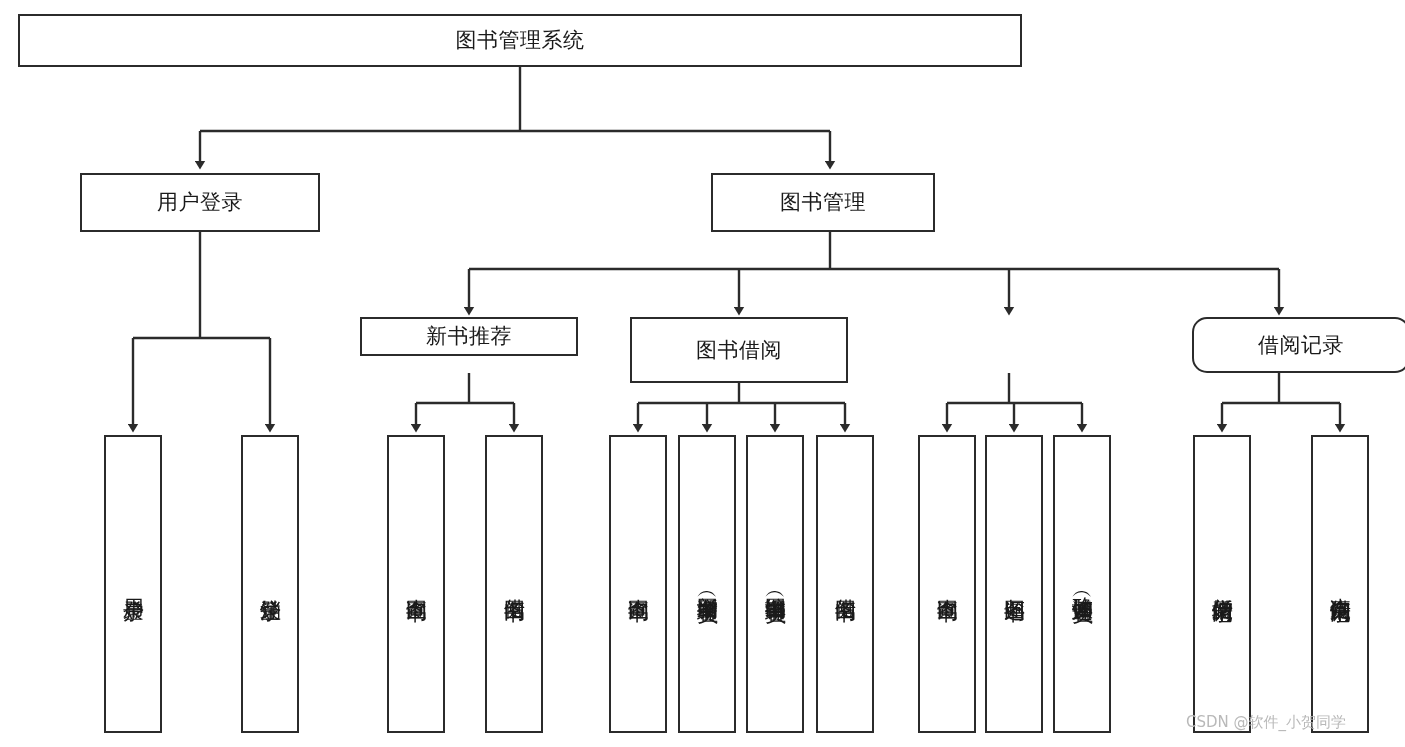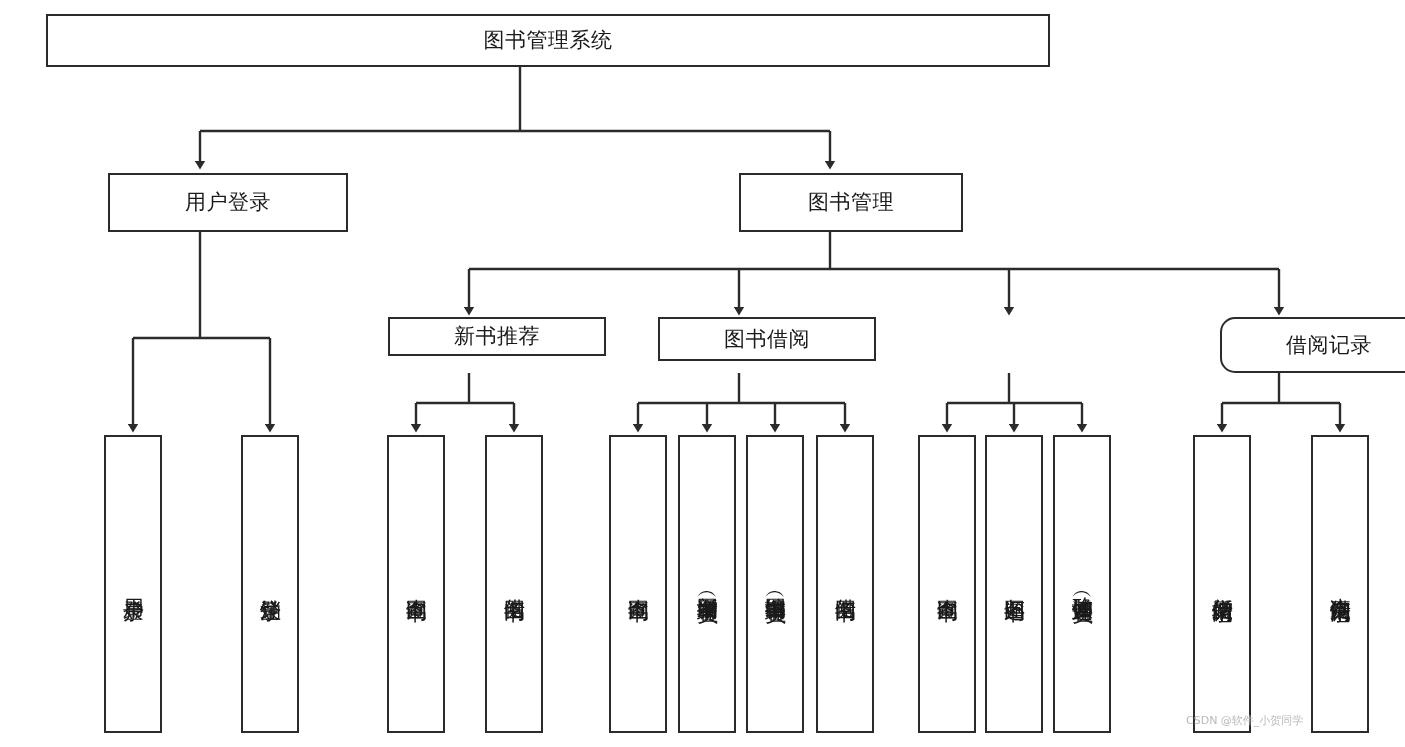--- a/index.html
+++ b/index.html
@@ -35,40 +35,39 @@
     align-items: center;
     justify-content: center;
     color: #1a1a1a;
     z-index: 2;
   }
   .node-h {
     font-size: 21px;
     line-height: 1.15;
     letter-spacing: 0.5px;
     white-space: nowrap;
-    margin-left: 28px;
   }
   .node-v {
     font-size: 21px;
     line-height: 1.18;
     letter-spacing: 1px;
     writing-mode: vertical-rl;
     text-orientation: upright;
     padding: 6px 0;
   }
   .node-v .vtext {
     writing-mode: vertical-rl;
     text-orientation: upright;
     display: block;
   }
   .watermark {
     position: absolute;
     left: 1186px;
     top: 713px;
-    font-size: 11px;
+    font-size: 15px;
     color: #b9b9b9;
     white-space: nowrap;
     z-index: 3;
     font-family: "DejaVu Sans", "Liberation Sans", sans-serif;
   }
 </style>
 </head>
 <body>
 
 <div id="canvas">
@@ -132,21 +131,21 @@
   </div>
 
   <div class="node node-h" style="left:711px; top:173px; width:224px; height:59px;">
     <span>图书管理</span>
   </div>
 
   <div class="node node-h" style="left:360px; top:317px; width:218px; height:39px;">
     <span>新书推荐</span>
   </div>
 
-  <div class="node node-h" style="left:630px; top:317px; width:218px; height:44px;">
+  <div class="node node-h" style="left:630px; top:317px; width:218px; height:66px;">
     <span>图书借阅</span>
   </div>
 
 
   <div class="node node-h" style="left:1192px; top:317px; width:218px; height:56px;border-radius:15px;">
     <span>借阅记录</span>
   </div>
 
   <div class="node node-v" style="left:104px; top:435px; width:58px; height:298px;">
     <span class="vtext">用户登录</span>

